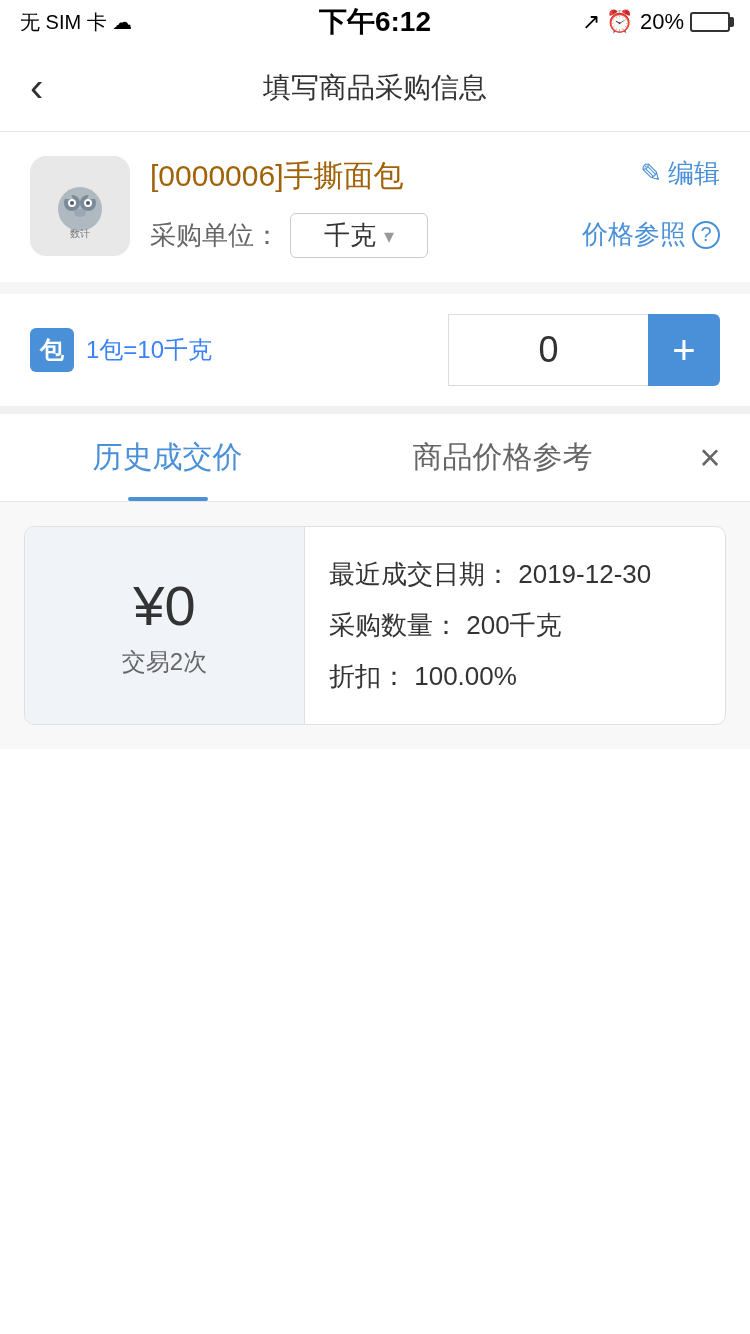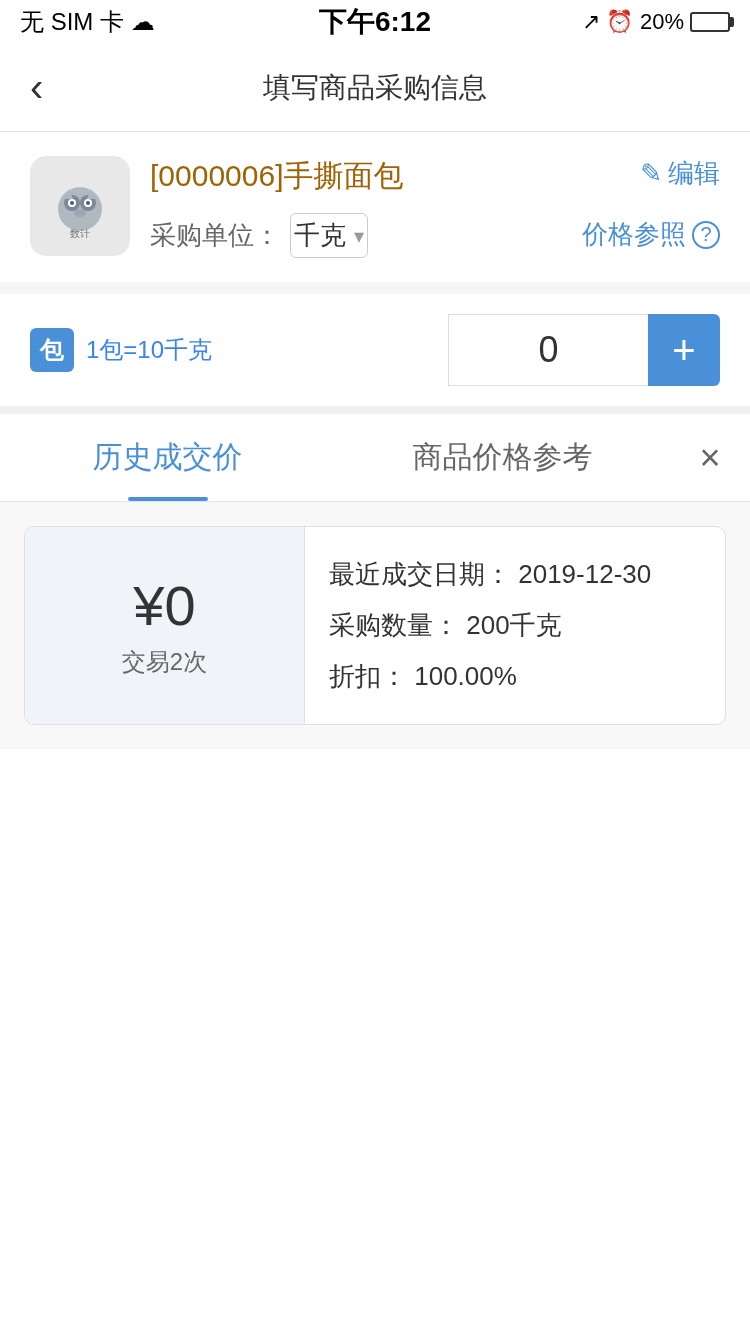--- a/index.html
+++ b/index.html
@@ -20,21 +20,21 @@
       align-items: center;
       justify-content: space-between;
       padding: 0 20px;
       font-size: 26px;
       font-weight: 500;
     }
     .status-left {
       display: flex;
       align-items: flex-end;
       gap: 8px;
-      font-size: 24px;
+      font-size: 20px;
     }
     .status-center {
       font-size: 28px;
       font-weight: 600;
       position: absolute;
       left: 50%;
       transform: translateX(-50%);
     }
     .status-right {
       display: flex;
@@ -139,21 +139,21 @@
       align-items: center;
       gap: 10px;
     }
     .unit-label {
       font-size: 26px;
       color: #666;
     }
     .unit-selector {
       border: 1px solid #ccc;
       border-radius: 6px;
-      padding: 4px 3px;
+      padding: 4px 33px;
       font-size: 26px;
       color: #333;
       background: #fff;
       display: flex;
       align-items: center;
       gap: 8px;
     }
     .unit-arrow {
       font-size: 20px;
       color: #999;

